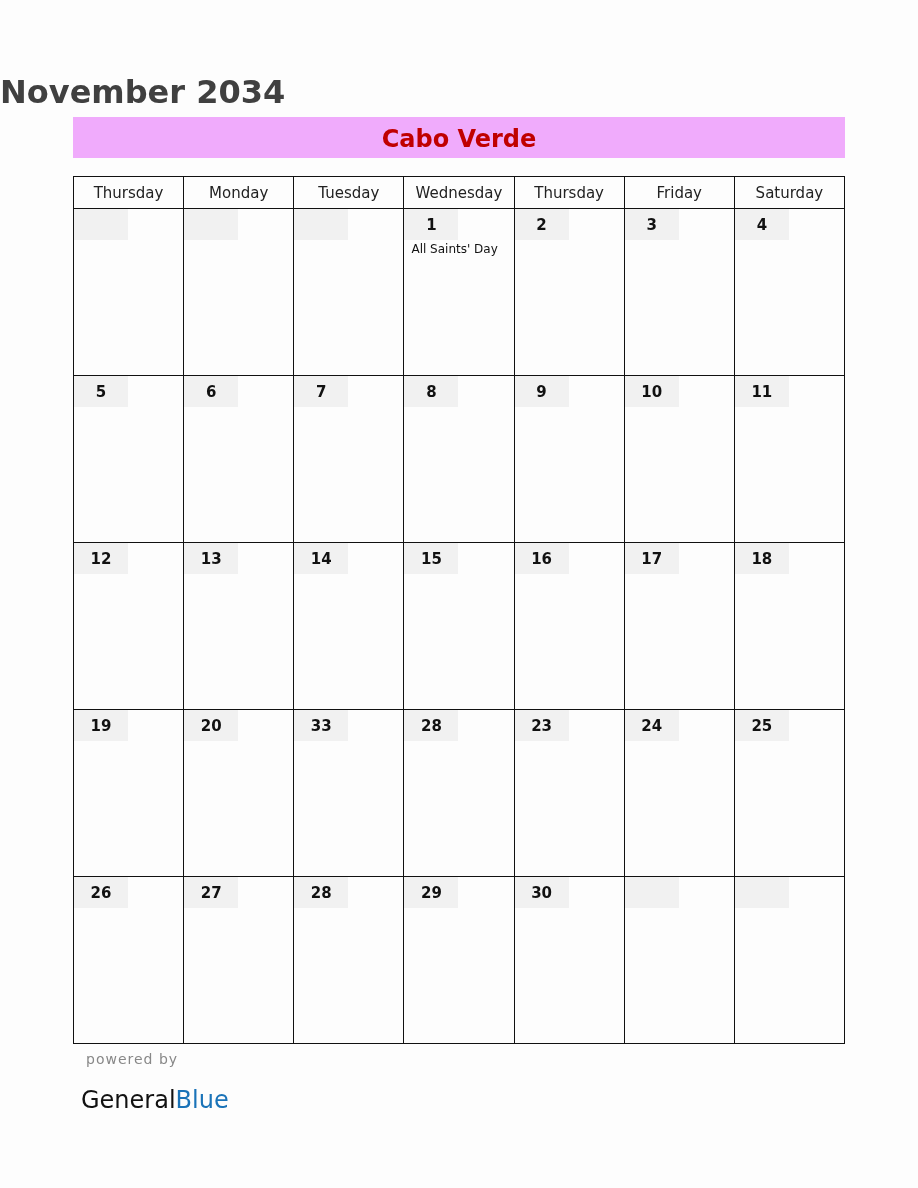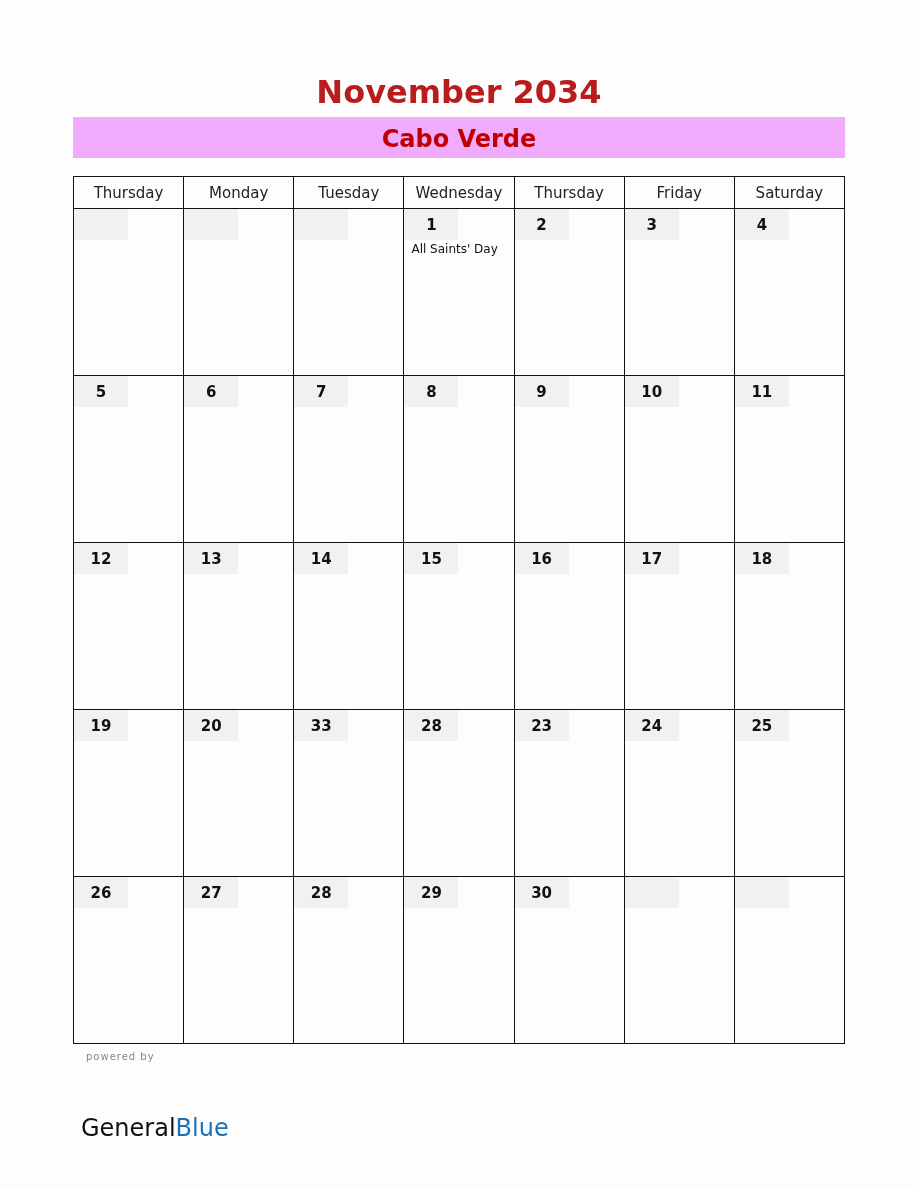--- a/index.html
+++ b/index.html
@@ -1,22 +1,22 @@
 <!DOCTYPE html>
 <html><head>
 <meta charset="utf-8">
 <style>
   html, body { margin: 0; padding: 0; }
   body {
     width: 918px; height: 1188px; background: #fdfdfd; position: relative;
     font-family: "DejaVu Sans", sans-serif; color: #111;
   }
   .title {
-    position: absolute; top: 70px; left: 0; width: 918px; text-align: center;
-    font-size: 32px; font-weight: bold; color: #b91c1c; line-height: 44px;
+    position: absolute; top: 70px; left: 0; width: 918px; text-align: left;
+    font-size: 32px; font-weight: bold; color: #404040; line-height: 44px;
     font-family: "DejaVu Sans", sans-serif; letter-spacing: 0px;
   }
   .country-bar {
     position: absolute; top: 117px; left: 73px; width: 772px; height: 41px;
     background: #f0abfc;
   }
   .country {
     width: 100%; text-align: center; line-height: 44px; font-size: 24px;
     font-weight: bold; color: #c00000;
   }
@@ -32,25 +32,25 @@
   .daynum {
     display: block; width: 54px; height: 31px; background: #f1f1f1;
     margin-left: 0px; text-align: center; line-height: 33px;
     font-weight: bold; font-size: 15px; color: #111;
   }
   .empty .daynum { background: #f1f1f1; }
   .holiday {
     font-size: 12px; color: #111; padding-left: 7px; margin-top: 2px; white-space: nowrap;
   }
   .powered {
-    position: absolute; top: 1051px; left: 86px; font-size: 10px; color: #888;
+    position: absolute; top: 1051px; left: 86px; font-size: 14px; color: #888;
     letter-spacing: 1px;
   }
   .brand {
-    position: absolute; top: 1112px; left: 81px; font-size: 24px; line-height: 32px;
+    position: absolute; top: 1084px; left: 81px; font-size: 24px; line-height: 32px;
   }
   .brand .g { color: #111; }
   .brand .b { color: #1a73b8; }
 </style>
 </head>
 <body>
 
 <div class="title">November 2034</div>
 <div class="country-bar">
   <div class="country">Cabo Verde</div>

